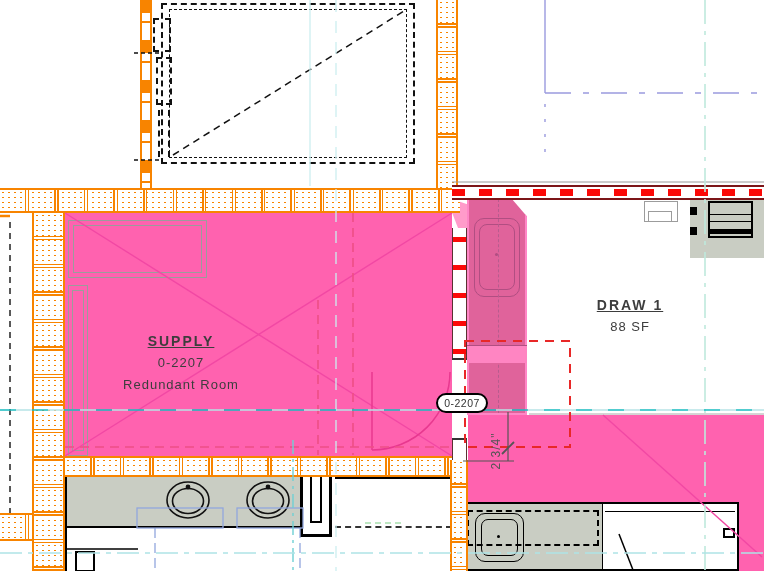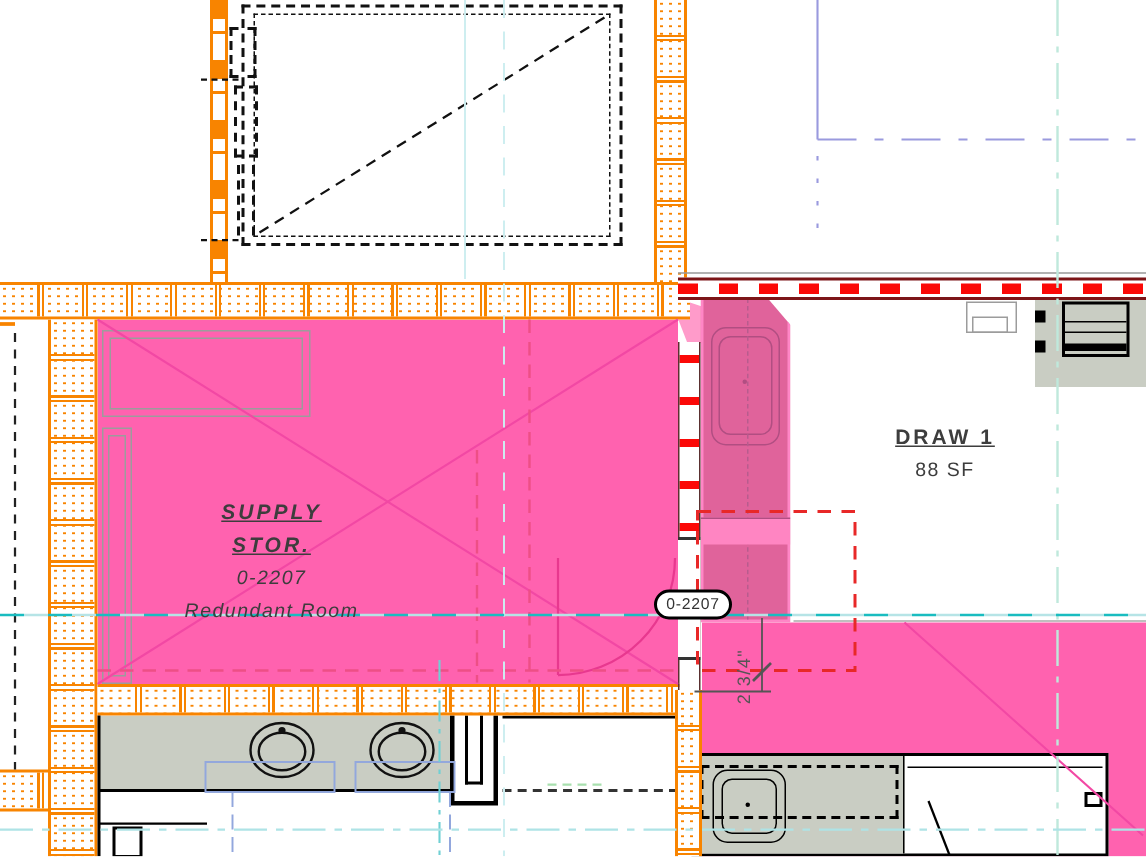--- a/index.html
+++ b/index.html
@@ -187,28 +187,27 @@
       <line x1="310" y1="0" x2="310" y2="186" stroke="#cdeef0" stroke-width="1.3"></line>
       <line x1="336" y1="0" x2="336" y2="571" stroke="#cdeef0" stroke-width="1.3" stroke-dasharray="12 9"></line>
       <line x1="705" y1="0" x2="705" y2="571" stroke="#bfe9dc" stroke-width="1.6" stroke-dasharray="24 7 4 7"></line>
       <line x1="293" y1="440" x2="293" y2="571" stroke="#6fd0d4" stroke-width="1.4" stroke-dasharray="14 5 3 5"></line>
       <line x1="0" y1="410" x2="764" y2="410" stroke="#19bcc0" stroke-width="1.6" stroke-dasharray="16 16"></line>
       <line x1="0" y1="410" x2="764" y2="410" stroke="#b6e4e6" stroke-width="1.6" stroke-dasharray="16 16" stroke-dashoffset="-16"></line>
       <line x1="0" y1="553" x2="764" y2="553" stroke="#aee3e6" stroke-width="1.5" stroke-dasharray="22 6 5 6"></line>
     </g>
   </svg>
 
-  <div class="abs cadlabel" style="left:101px;top:330px;width:160px;font-style:italic;">
+  <div class="abs cadlabel" style="left:101px;top:330px;width:160px;">
     <div class="rm-name">SUPPLY</div>
-    <div class="rm-name">STOR.</div>
     <div class="rm-sub">0-2207</div>
     <div class="rm-sub">Redundant Room</div>
   </div>
 
-  <div class="abs cadlabel" style="left:570px;top:280px;width:120px;">
+  <div class="abs cadlabel" style="left:570px;top:294px;width:120px;">
     <div class="rm-name">DRAW 1</div>
     <div class="rm-sub">88 SF</div>
   </div>
 
   <div class="abs tag-oval" style="left:436px;top:393px;width:52px;height:20px;">
     <span>0-2207</span>
   </div>
 
   <div class="abs dim-text" style="left:468px;top:444px;width:56px;">2 3/4"</div>
 

